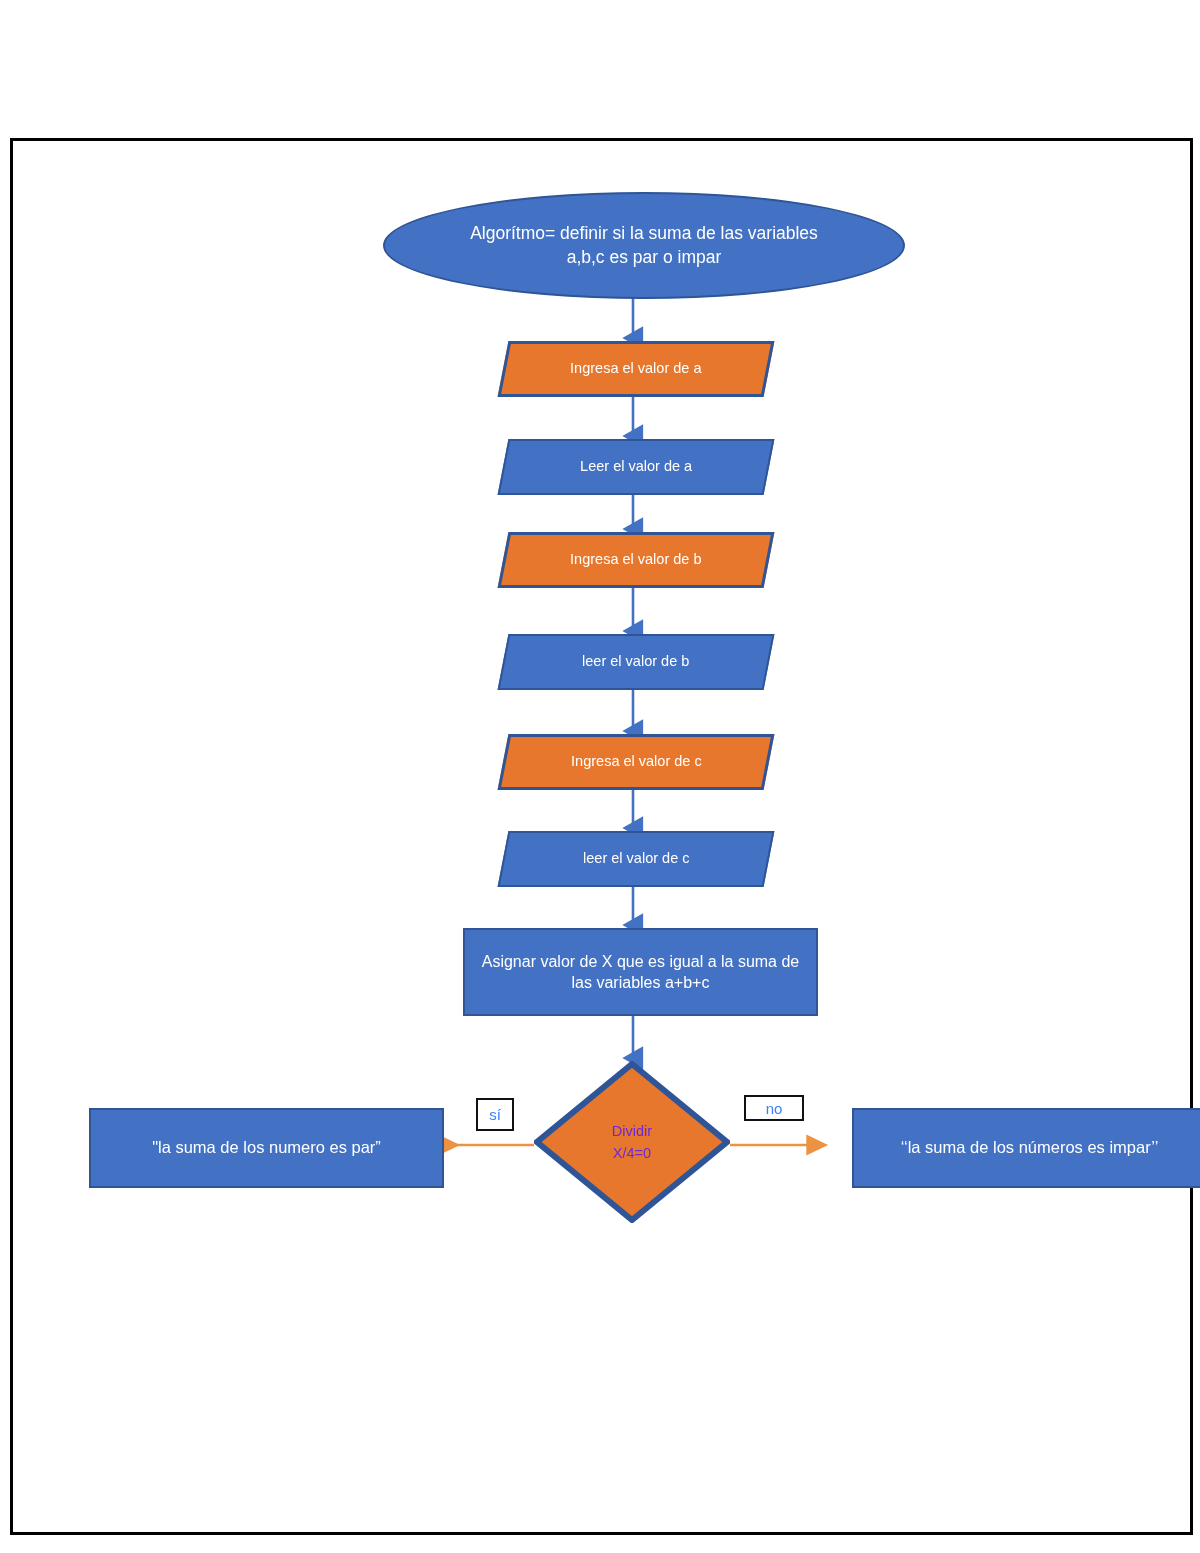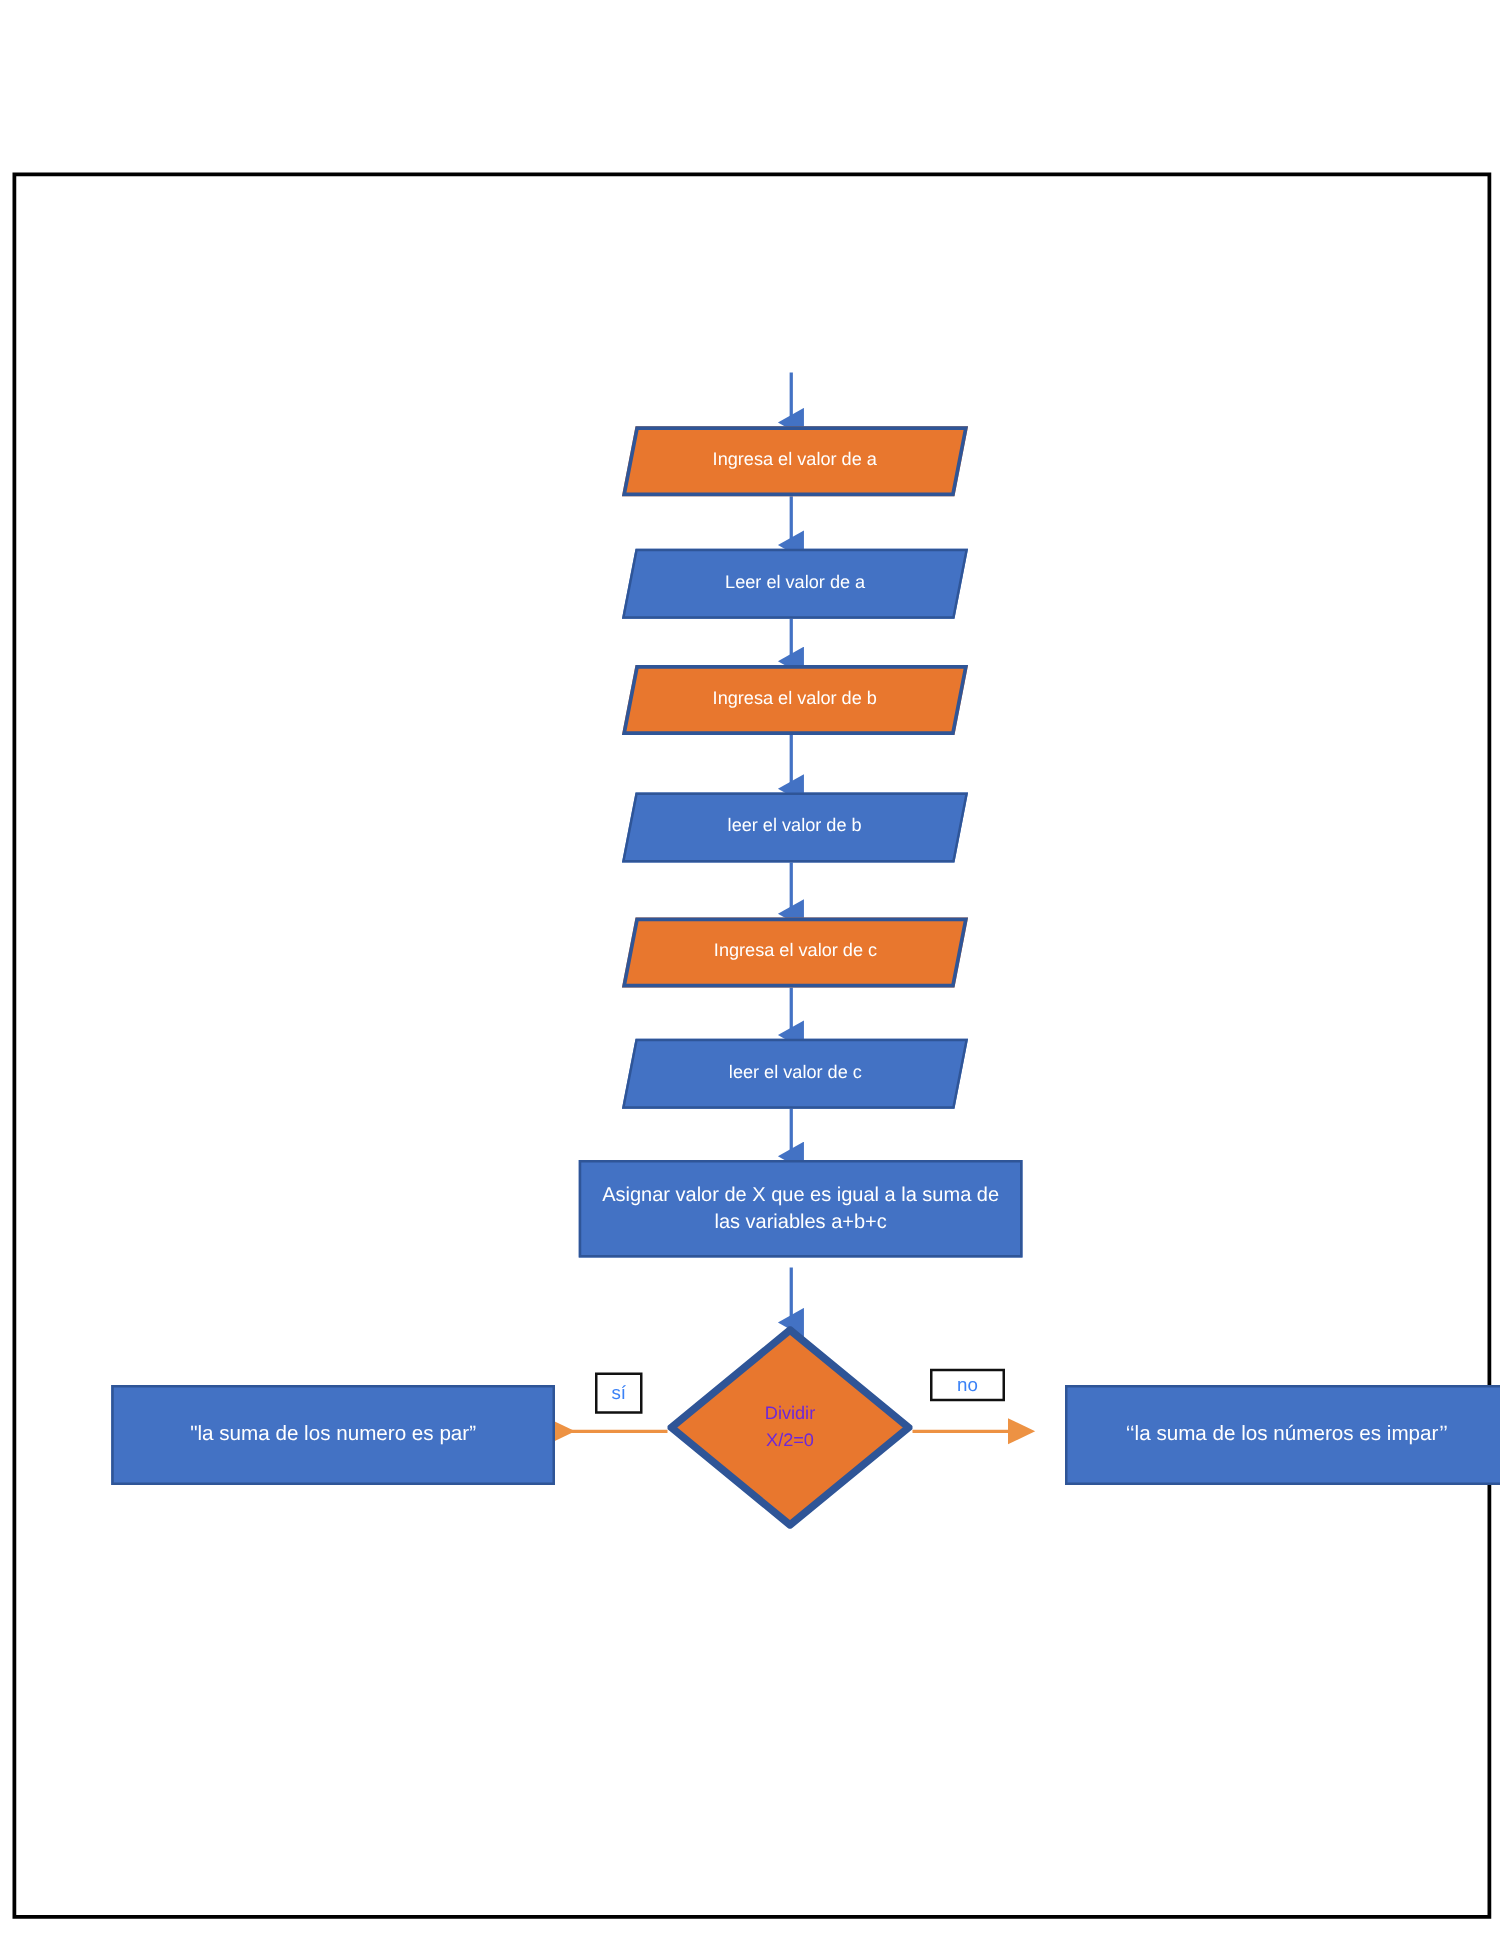--- a/index.html
+++ b/index.html
@@ -92,21 +92,21 @@
   #n-in-b  { left: 503px; top: 532px; }
   #n-rd-b  { left: 503px; top: 634px; }
   #n-in-c  { left: 503px; top: 734px; }
   #n-rd-c  { left: 503px; top: 831px; }
 
   
   #n-assign {
     left: 463px;
     top: 928px;
     width: 355px;
-    height: 78px;
+    height: 88px;
     background: #4372c4;
     border: 2px solid #2f5597;
     font-size: 16px;
     padding: 0 14px;
   }
 
   
   #n-decision {
     left: 534px;
     top: 1061px;
@@ -192,20 +192,21 @@
       <line x1="633" y1="887" x2="633" y2="925" marker-end="url(#arrowBlue)"></line>
       <line x1="633" y1="1014" x2="633" y2="1058" marker-end="url(#arrowBlue)"></line>
     </g>
 
     <g stroke="#ed9243" stroke-width="2.6" fill="none">
       <line x1="534" y1="1145" x2="450" y2="1145" marker-end="url(#arrowOrangeLeft)"></line>
       <line x1="730" y1="1145" x2="818" y2="1145" marker-end="url(#arrowOrangeRight)"></line>
     </g>
   </svg>
 
+  <div class="node" id="n-start">Algorítmo= definir si la suma de las variables a,b,c es par o impar</div>
 
   <div class="node io orange" id="n-in-a">
     <span>Ingresa el valor de a</span>
   </div>
 
   <div class="node io blue" id="n-rd-a">
     <span>Leer el valor de a</span>
   </div>
 
   <div class="node io orange" id="n-in-b">
@@ -225,21 +226,21 @@
   </div>
 
   <div class="node" id="n-assign">Asignar valor de X que es igual a la suma de las variables a+b+c</div>
 
   <div class="node" id="n-decision">
     <svg class="dia-shape" viewBox="0 0 196 162" preserveAspectRatio="none" xmlns="http://www.w3.org/2000/svg">
       <polygon points="98,3 193,81 98,159 3,81" fill="#e8772e" stroke="#2f5597" stroke-width="6"></polygon>
     </svg>
     <div class="dia-text">
       <div>Dividir</div>
-      <div>X/2=0</div>
+      <div>X/4=0</div>
     </div>
   </div>
 
   <div class="node result" id="n-even">"la suma de los numero es par”</div>
 
   <div class="node result" id="n-odd">‘‘la suma de los números es impar’’</div>
 
   <div class="branch-label" id="lbl-si">sí</div>
 
   <div class="branch-label" id="lbl-no">no</div>

